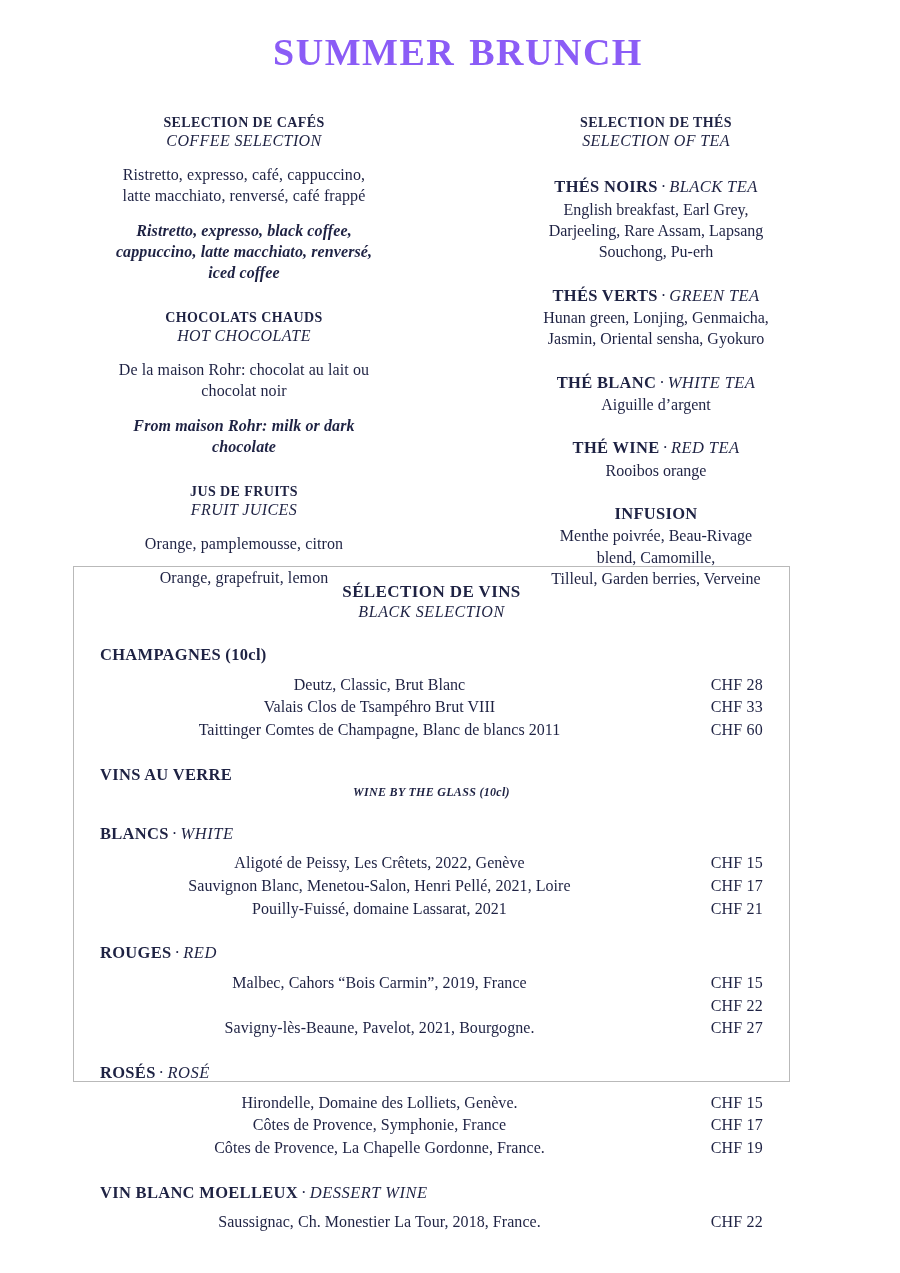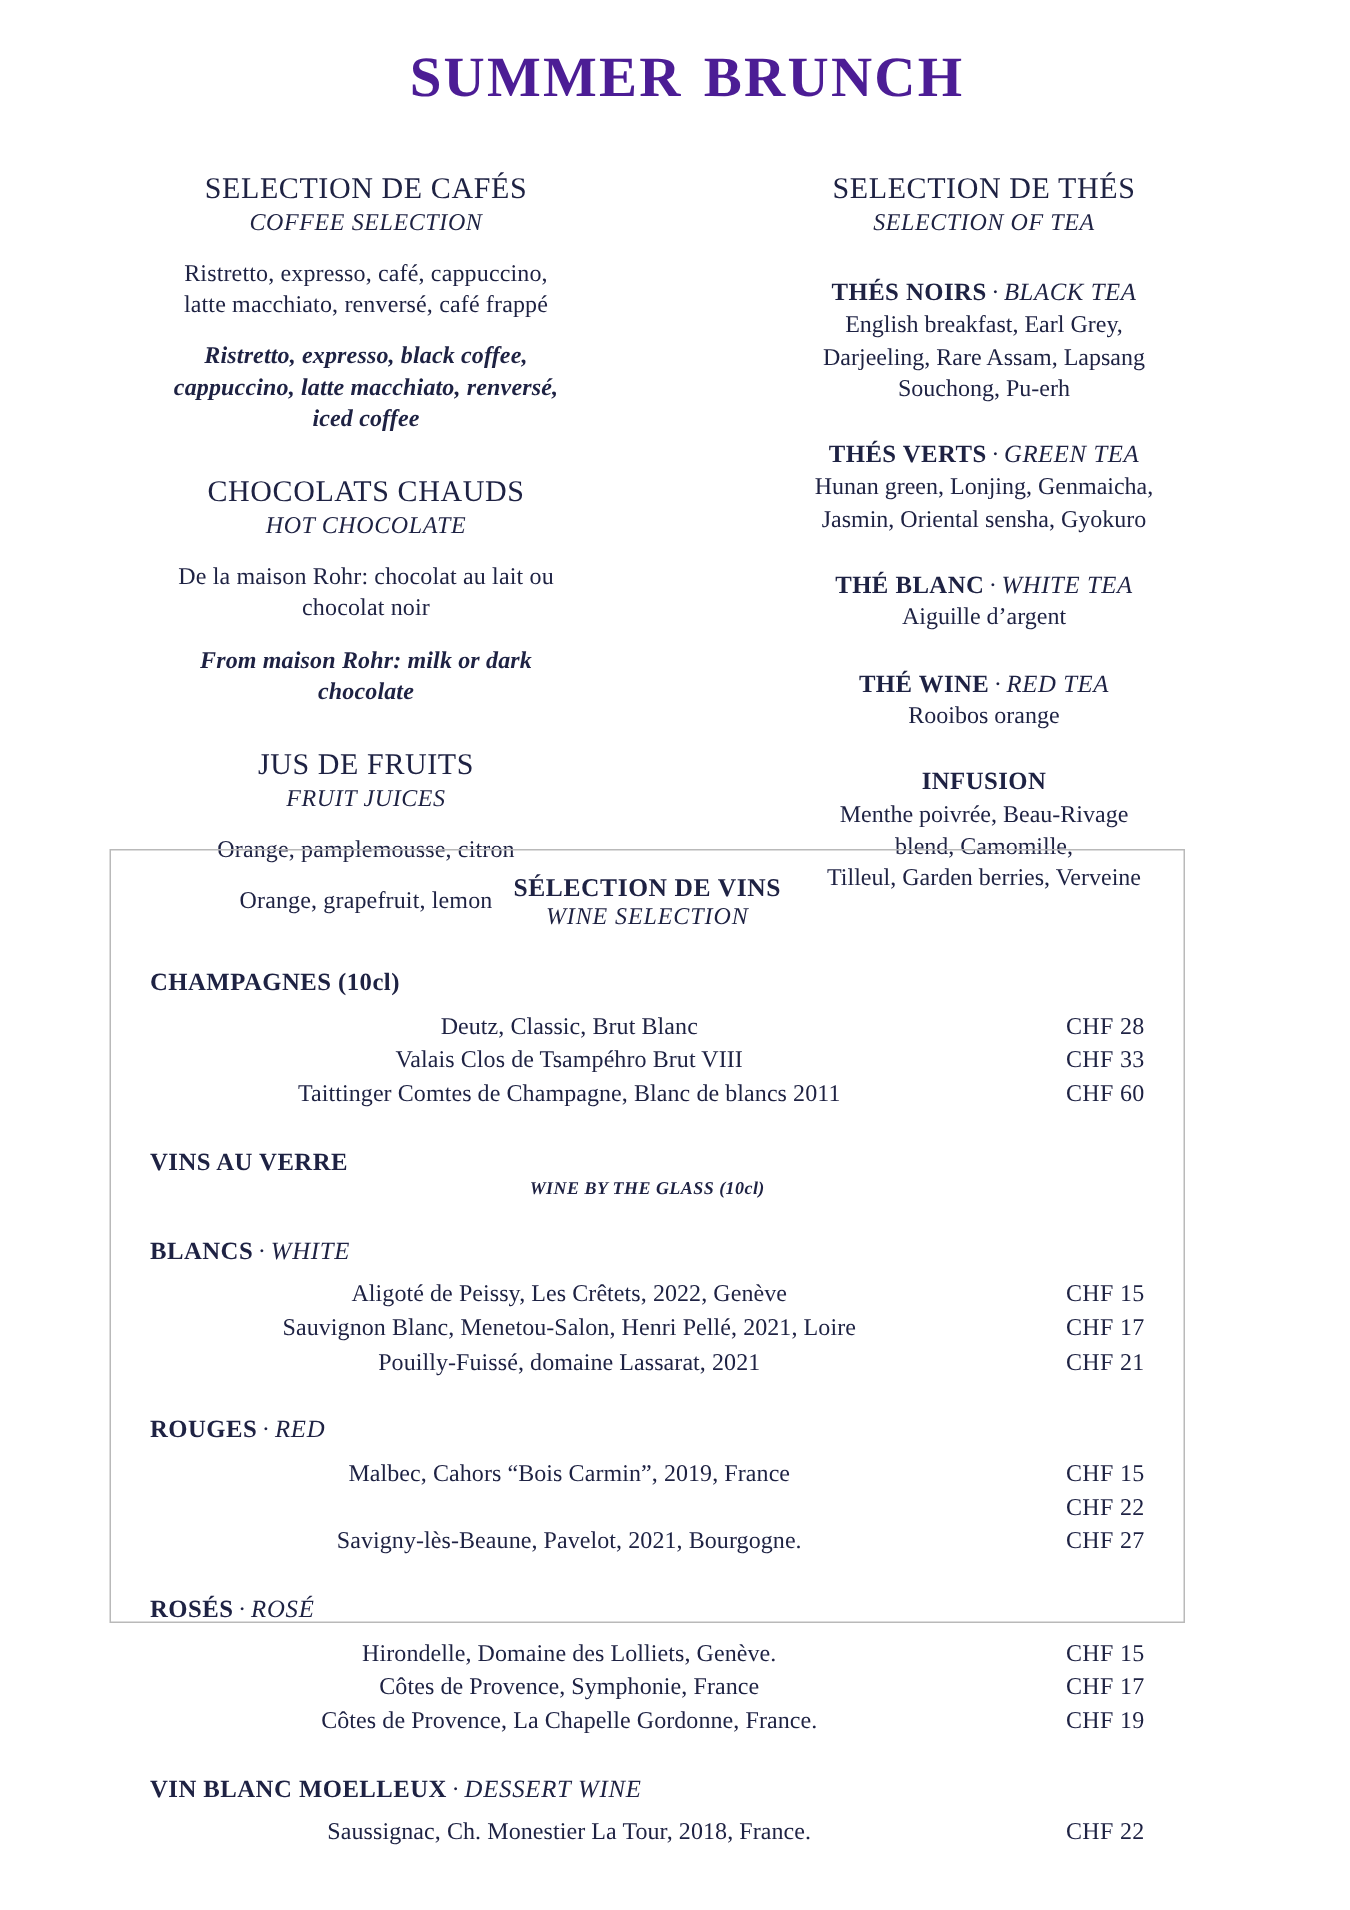--- a/index.html
+++ b/index.html
@@ -17,43 +17,43 @@
   }
 
   
   .page-title {
     text-align: center;
     font-size: 38px;
     font-weight: bold;
     letter-spacing: 1.5px;
     margin: 32px 0 0 16px;
     line-height: 1.1;
-    color: #4c1d95;
+    color: #8b5cf6;
   }
   .page-title .gap { display: inline-block; width: 14px; }
 
   
   .columns {
     display: flex;
     margin-top: 40px;
     padding: 0 38px;
     box-sizing: border-box;
   }
   .col {
     width: 50%;
     box-sizing: border-box;
     padding: 0 14px;
   }
 
   .sec { text-align: center; }
   .sec + .sec { margin-top: 26px; }
 
   .sec-head-fr {
-    font-size: 20px;
-    font-weight: normal;
+    font-size: 14px;
+    font-weight: bold;
     letter-spacing: .4px;
     line-height: 1.25;
   }
   .sec-head-en {
     font-size: 16px;
     font-style: italic;
     letter-spacing: .4px;
     line-height: 1.25;
   }
   .sec-body {
@@ -213,21 +213,21 @@
         </div>
     </div>
   </div>
 
 </div>
 
 <div class="wine-box">
   <div class="wine-inner">
     <div class="wine-head">
       <div class="wine-head-fr">SÉLECTION DE VINS</div>
-      <div class="wine-head-en">WINE SELECTION</div>
+      <div class="wine-head-en">BLACK SELECTION</div>
     </div>
     <div id="wine-groups">
         <div class="wine-group">
           <div class="wine-group-title"><span>CHAMPAGNES (10cl)</span></div>
           <div class="wine-list">
             <div class="wine-row">
               <div class="wine-name">Deutz, Classic, Brut Blanc</div>
               <div class="wine-price">CHF 28</div>
             </div>
             <div class="wine-row">

